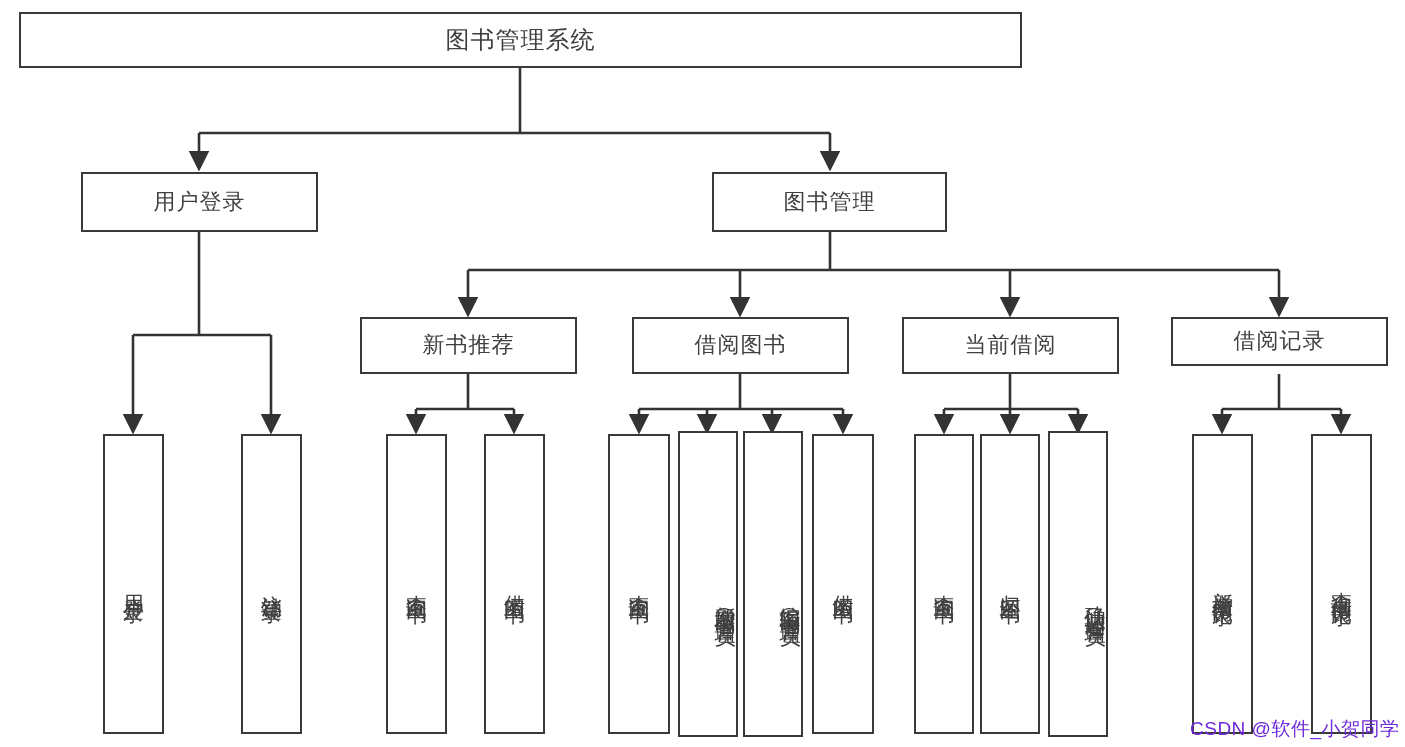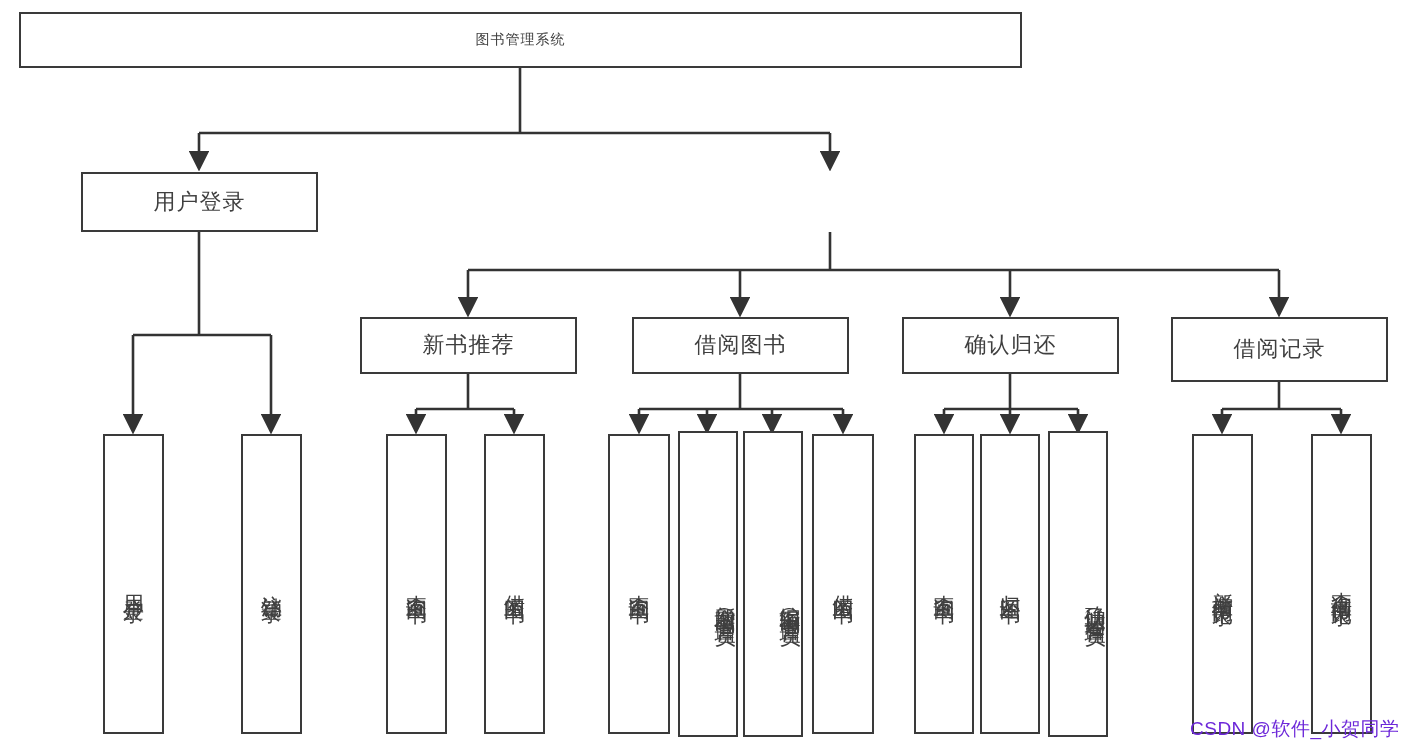--- a/index.html
+++ b/index.html
@@ -37,21 +37,21 @@
     color: #3f3f3f;
     z-index: 2;
   }
   .node.h {
     font-size: 22px;
     letter-spacing: 1px;
     line-height: 1.1;
     text-align: center;
   }
   .node.root {
-    font-size: 14px;
+    font-size: 24px;
   }
   .node.v {
     font-size: 21px;
     writing-mode: vertical-rl;
     text-orientation: upright;
     letter-spacing: 3px;
     align-items: flex-start;
     justify-content: center;
     padding-top: 36px;
     line-height: 1.05;
@@ -125,28 +125,29 @@
       <path d="M 1222 409 L 1341 409"></path>
       <path d="M 1222 409 L 1222 431" marker-end="url(#arrow)"></path>
       <path d="M 1341 409 L 1341 431" marker-end="url(#arrow)"></path>
     </g>
   </svg>
 
   <div class="node h root" style="left:19px; top:12px; width:1003px; height:56px;">图书管理系统</div>
 
   <div class="node h" style="left:81px; top:172px; width:237px; height:60px;">用户登录</div>
 
+  <div class="node h" style="left:712px; top:172px; width:235px; height:60px;">图书管理</div>
 
   <div class="node h" style="left:360px; top:317px; width:217px; height:57px;">新书推荐</div>
 
   <div class="node h" style="left:632px; top:317px; width:217px; height:57px;">借阅图书</div>
 
-  <div class="node h" style="left:902px; top:317px; width:217px; height:57px;">确认归还</div>
+  <div class="node h" style="left:902px; top:317px; width:217px; height:57px;">当前借阅</div>
 
-  <div class="node h" style="left:1171px; top:317px; width:217px; height:65px;">借阅记录</div>
+  <div class="node h" style="left:1171px; top:317px; width:217px; height:49px;">借阅记录</div>
 
   <div class="node v mid" style="left:103px; top:434px; width:61px; height:300px;">用户登录</div>
 
   <div class="node v mid" style="left:241px; top:434px; width:61px; height:300px;">注销登录</div>
 
   <div class="node v mid" style="left:386px; top:434px; width:61px; height:300px;">查询图书</div>
 
   <div class="node v mid" style="left:484px; top:434px; width:61px; height:300px;">借阅图书</div>
 
   <div class="node v mid" style="left:608px; top:434px; width:62px; height:300px;">查询图书</div>

